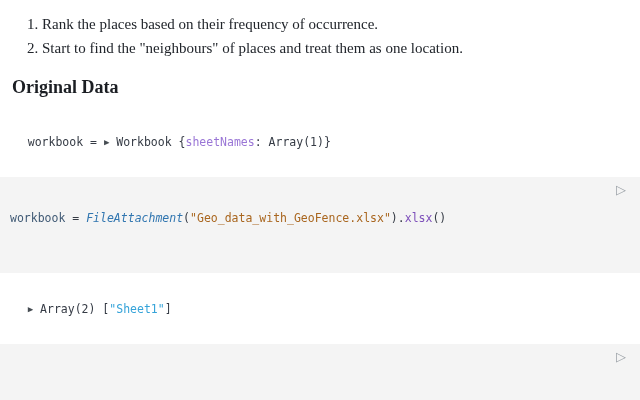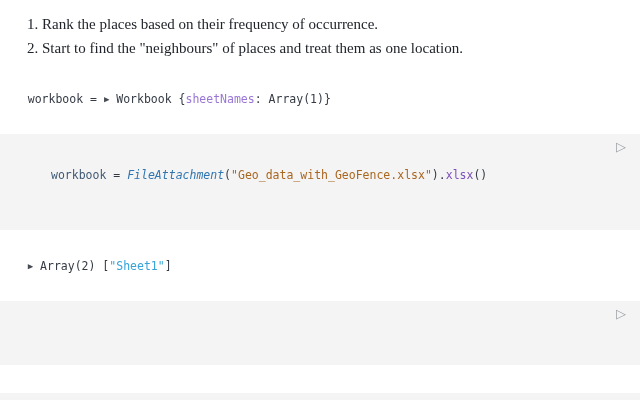--- a/index.html
+++ b/index.html
@@ -55,21 +55,21 @@
     line-height: 18px;
     font-family: "DejaVu Sans", sans-serif;
     cursor: pointer;
     user-select: none;
   }
   
   .tk-plain { color: #353b45; }
   .tk-caret { color: #464c52; font-size: 9px; display: inline-block; transform: translateY(-1px); }
   .tk-key   { color: #9a76d6; }
   .tk-stri  { color: #35a3d9; }
-  .tk-def   { color: #405a75; margin-left: 41px; }
+  .tk-def   { color: #405a75; }
   .tk-func  { color: #3176b0; font-style: italic; }
   .tk-str   { color: #a9661f; }
   .tk-prop  { color: #7d4fba; }
   .bottom-strip {
     position: absolute;
     left: 0; right: 0; bottom: 0;
     height: 7px;
     background: #f4f4f4;
   }
 </style>
@@ -78,20 +78,21 @@
 
 <div class="prose">
   <ol>
     <li>
       <div>Rank the places based on their frequency of occurrence.</div>
     </li>
     <li>
       <div>Start to find the "neighbours" of places and treat them as one location.</div>
     </li>
   </ol>
+  <h2>Original Data</h2>
 </div>
 
 <div class="codearea">
 
   <div class="out mono">
     <code><span class="tk-plain">workbook = </span><span class="tk-caret">▶</span><span class="tk-plain"> Workbook {</span><span class="tk-key">sheetNames</span><span class="tk-plain">: Array(1)}</span></code>
   </div>
 
   <div class="cell mono">
     <div class="ln"><span class="tk-def">workbook</span><span class="tk-plain"> = </span><span class="tk-func">FileAttachment</span><span class="tk-plain">(</span><span class="tk-str">"Geo_data_with_GeoFence.xlsx"</span><span class="tk-plain">).</span><span class="tk-prop">xlsx</span><span class="tk-plain">()</span></div>

